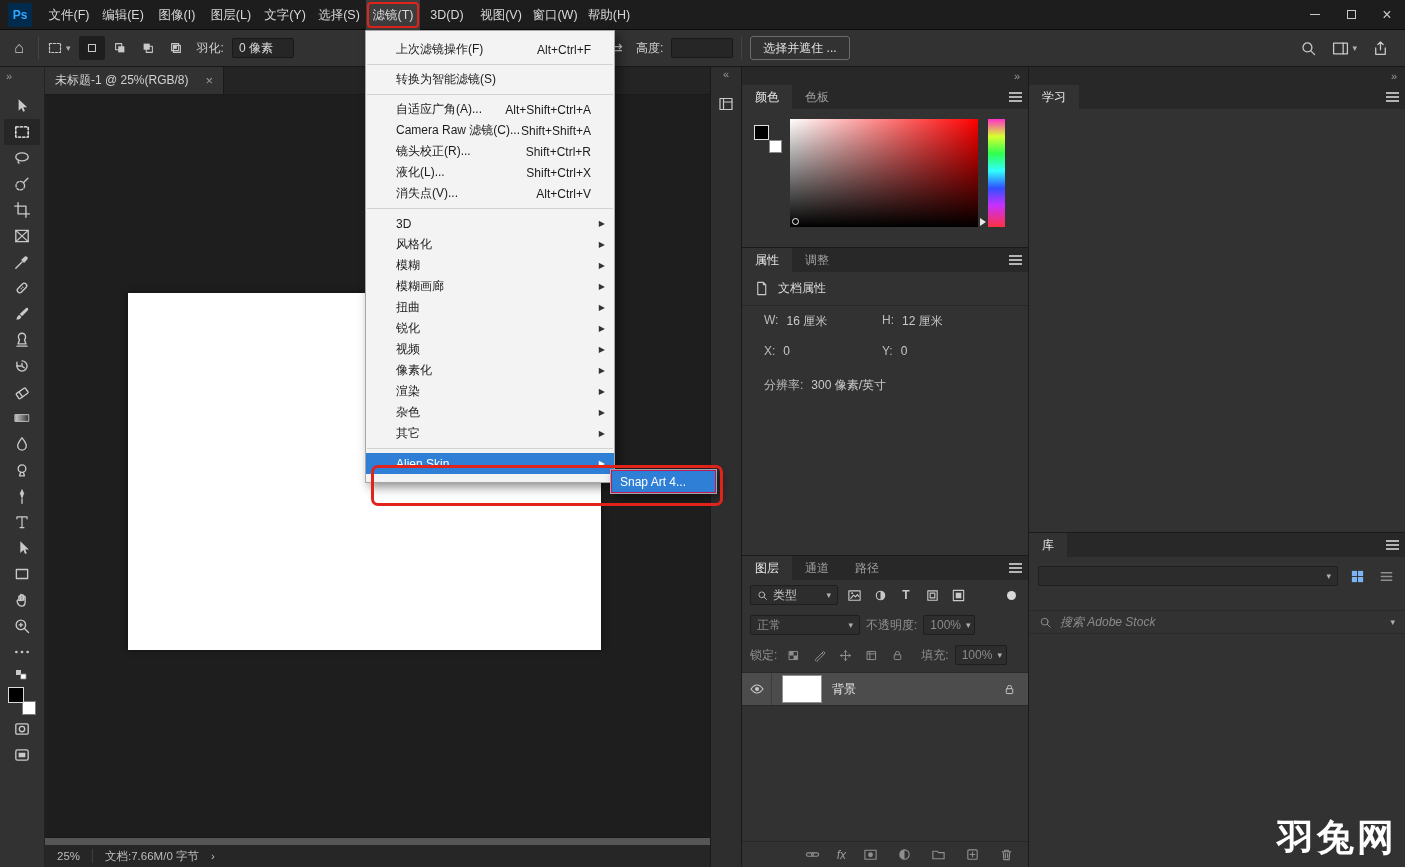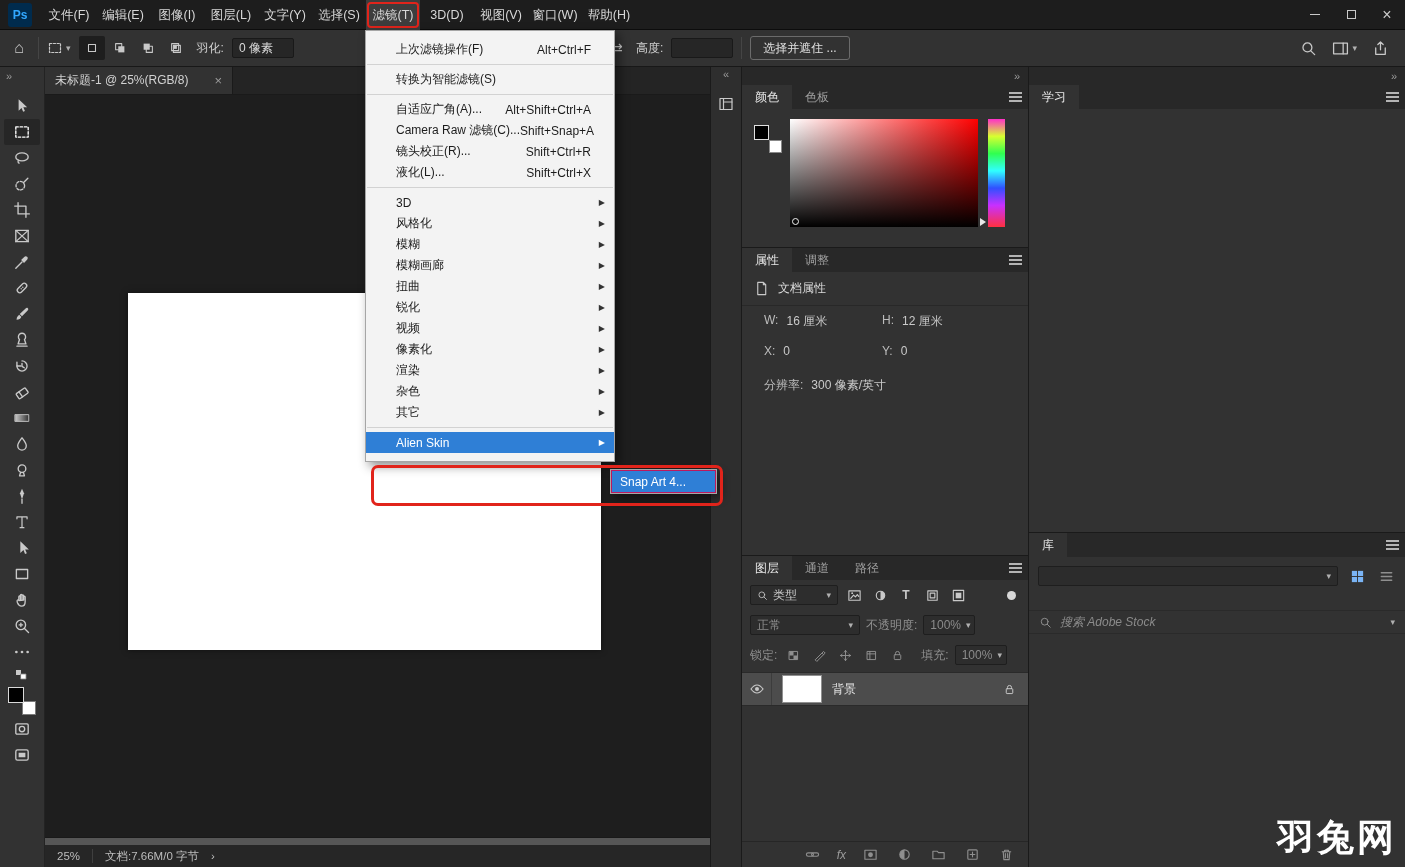--- a/index.html
+++ b/index.html
@@ -40,21 +40,21 @@
   #toolbar{position:absolute;left:0;top:67px;width:45px;bottom:0;background:#323232;border-right:1px solid #232323;display:flex;flex-direction:column;align-items:center;z-index:4}
   .tb-expand{align-self:flex-start;padding:3px 0 0 6px;color:#9a9a9a;font-size:11px;height:26px;width:100%}
   .tool{width:36px;height:26px;display:flex;align-items:center;justify-content:center;background:none;border:none;padding:0}
   .tool.on{background:#262626;border-radius:2px}
   .swatches{position:relative;width:30px;height:30px;margin-top:5px}
   .sw-bg{position:absolute;right:1px;bottom:1px;width:14px;height:14px;background:#fff;border:1px solid #7a7a7a}
   .sw-fg{position:absolute;left:1px;top:1px;width:16px;height:16px;background:#000;border:1px solid #d9d9d9}
 
   
   #tabbar{position:absolute;left:45px;top:67px;width:665px;height:28px;background:#242424;display:flex;border-bottom:1px solid #1a1a1a}
-  .doc-tab{display:flex;align-items:center;gap:26px;background:#323232;padding:0 10px;border-right:1px solid #1a1a1a;color:#d2d2d2}
+  .doc-tab{display:flex;align-items:center;gap:17px;background:#323232;padding:0 10px;border-right:1px solid #1a1a1a;color:#d2d2d2}
   .tab-close{color:#9a9a9a;font-size:13px}
   #canvasarea{position:absolute;left:45px;top:95px;width:665px;height:750px;background:#1e1e1e}
   #whitedoc{position:absolute;left:83px;top:198px;width:473px;height:357px;background:#fff;box-shadow:0 0 6px rgba(0,0,0,.5)}
   .hscroll{position:absolute;left:0;bottom:0;width:100%;height:8px;background:#565656;border-top:1px solid #191919}
   #statusbar{position:absolute;left:45px;top:845px;width:665px;height:22px;background:#262626;display:flex;align-items:center;gap:12px;color:#bdbdbd;font-size:11.5px;padding:0 12px}
   .sb-sep{width:1px;height:14px;background:#3f3f3f}
 
   
   #strip{position:absolute;left:710px;top:67px;width:32px;bottom:0;background:#2e2e2e;border-left:1px solid #1a1a1a;border-right:1px solid #1a1a1a}
   .strip-top{height:16px;color:#9a9a9a;font-size:11px;text-align:center;line-height:14px}
@@ -696,29 +696,33 @@
     <div class="fm-item">
       <span>转换为智能滤镜(S)</span>
     </div>
     <div class="fm-sep"></div>
     <div class="fm-item">
       <span>自适应广角(A)...</span>
       <span class="fm-short">Alt+Shift+Ctrl+A</span>
     </div>
     <div class="fm-item">
       <span>Camera Raw 滤镜(C)...</span>
-      <span class="fm-short">Shift+Snap+A</span>
+      <span class="fm-short">Shift+Shift+A</span>
     </div>
     <div class="fm-item">
       <span>镜头校正(R)...</span>
       <span class="fm-short">Shift+Ctrl+R</span>
     </div>
     <div class="fm-item">
       <span>液化(L)...</span>
       <span class="fm-short">Shift+Ctrl+X</span>
+    </div>
+    <div class="fm-item">
+      <span>消失点(V)...</span>
+      <span class="fm-short">Alt+Ctrl+V</span>
     </div>
     <div class="fm-sep"></div>
     <div class="fm-item">
       <span>3D</span>
       <span class="fm-arrow">▶</span>
     </div>
     <div class="fm-item">
       <span>风格化</span>
       <span class="fm-arrow">▶</span>
     </div>

